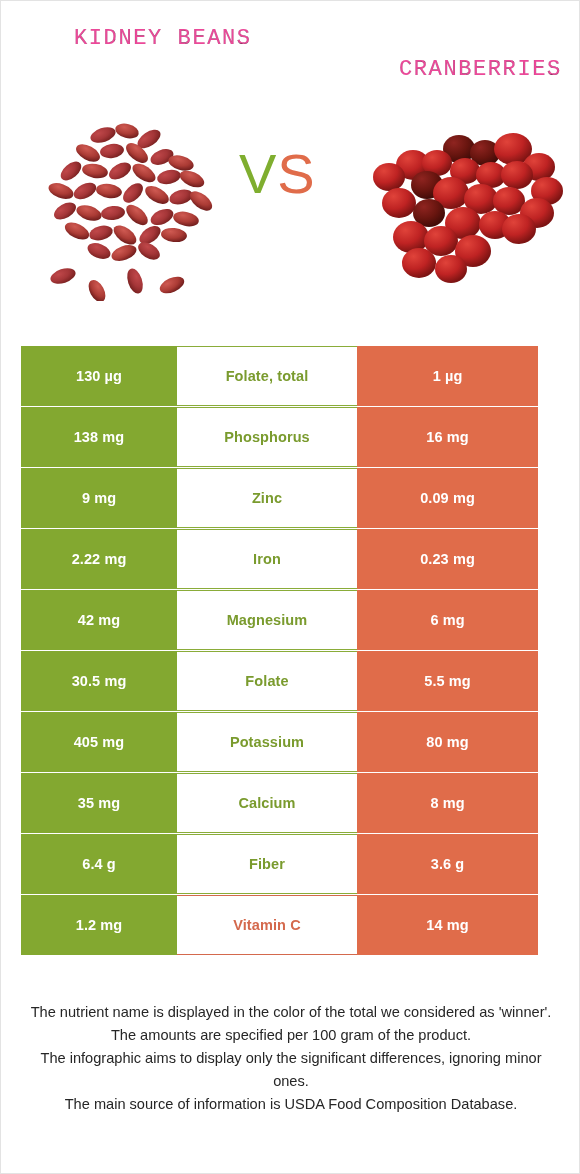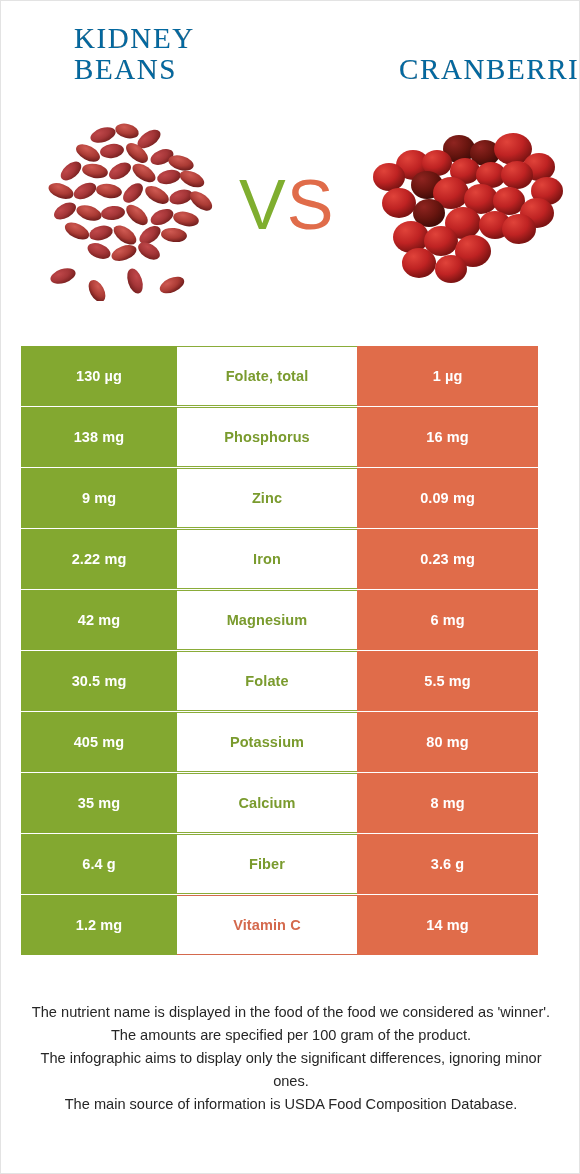--- a/index.html
+++ b/index.html
@@ -16,38 +16,38 @@
     width: 580px;
     height: 1174px;
     background: #ffffff;
     border: 1px solid #e3e3e3;
     overflow: hidden;
   }
 
   
   .title {
     position: absolute;
-    font-family: Liberation Serif, serif;
+    font-family: Liberation Mono, monospace;
     font-weight: 300;
-    font-size: 29px;
+    font-size: 22px;
     letter-spacing: 1.6px;
-    color: #0369a1;
+    color: #ec4899;
     text-transform: uppercase;
     line-height: 31px;
     -webkit-text-stroke: 0.1px #1c1c1c;
   }
   #title-left  { left: 73px;  top: 22px;  width: 180px; text-align: left; }
   #title-right { left: 363px; top: 53px;  width: 200px; text-align: left; margin-left: 35px; }
 
   
   #vs {
     position: absolute;
     left: 238px;
-    top: 167px;
-    font-size: 70px;
+    top: 136px;
+    font-size: 56px;
     font-weight: 300;
     letter-spacing: 1px;
     line-height: 74px;
     font-family: "Liberation Sans", sans-serif;
   }
   #vs .v { color: #7fae2f; }
   #vs .s { color: #e06c4a; }
 
   
   .food-art { position: absolute; }
@@ -273,19 +273,19 @@
         <div class="cell right">3.6 g</div>
       </div>
       <div class="row">
         <div class="cell left">1.2 mg</div>
         <div class="cell mid winner-right">Vitamin C</div>
         <div class="cell right">14 mg</div>
       </div>
     </div>
 
   <div id="footer">
-    <div>The nutrient name is displayed in the food of the food we considered as 'winner'.</div>
+    <div>The nutrient name is displayed in the color of the total we considered as 'winner'.</div>
     <div>The amounts are specified per 100 gram of the product.</div>
     <div>The infographic aims to display only the significant differences, ignoring minor ones.</div>
     <div>The main source of information is USDA Food Composition Database.</div>
   </div>
 
 </div>
 
 </body></html>

